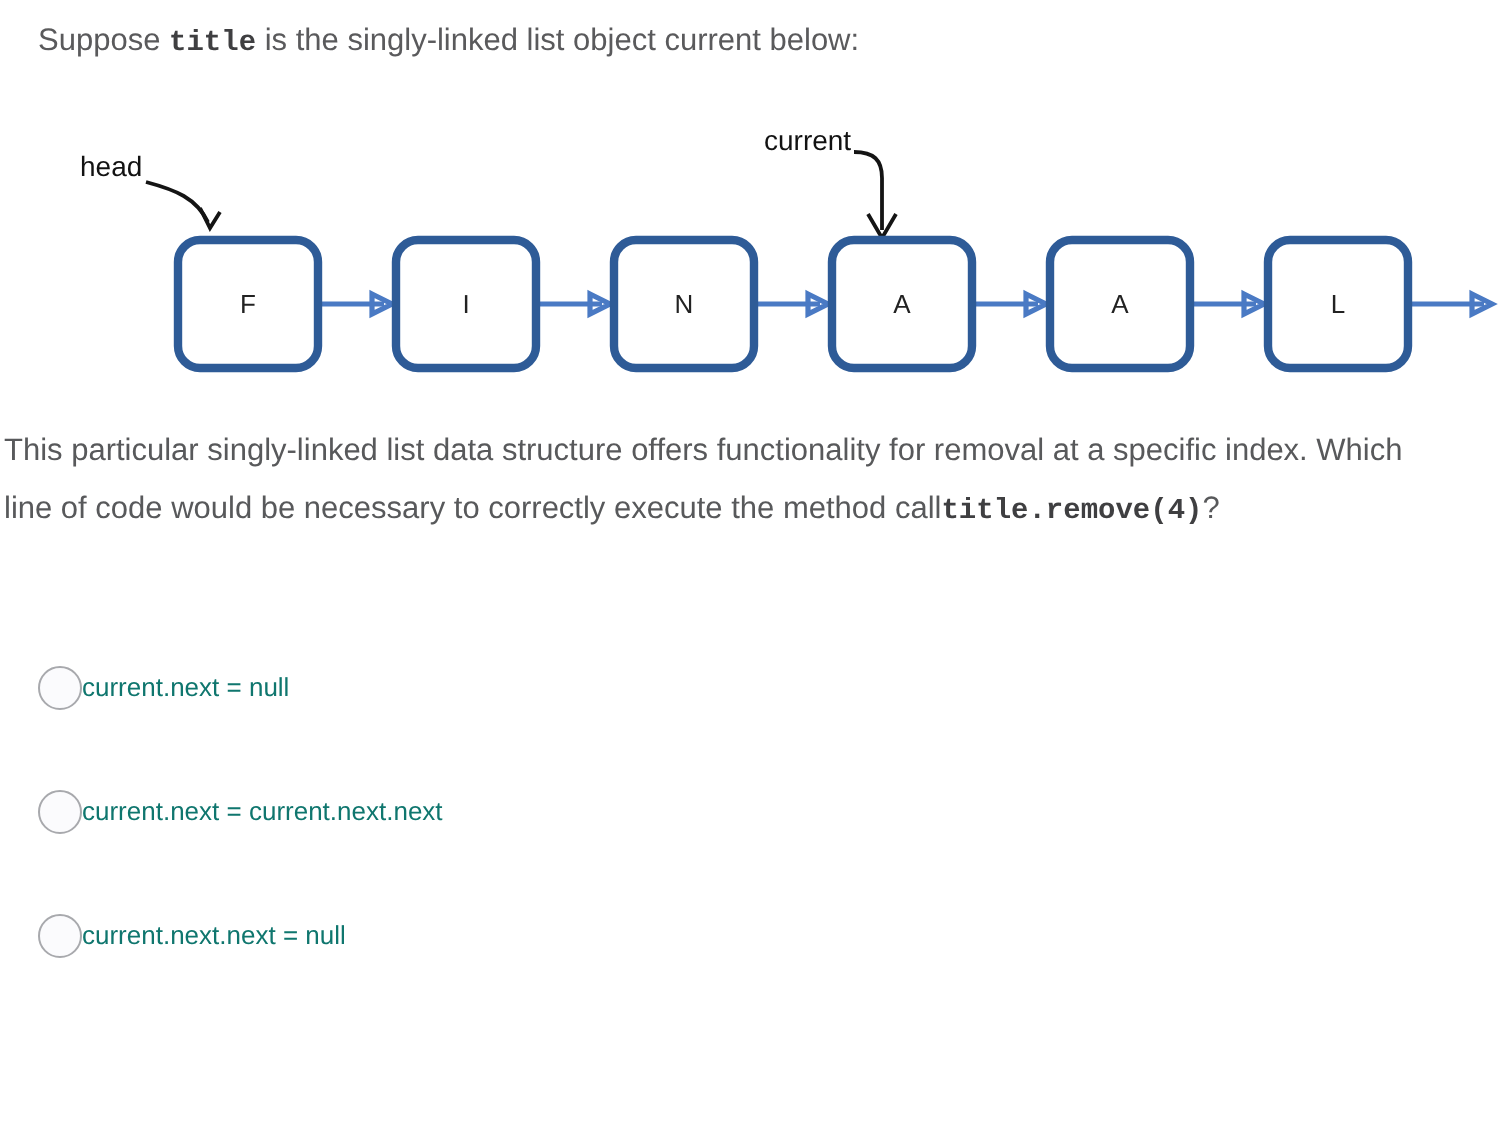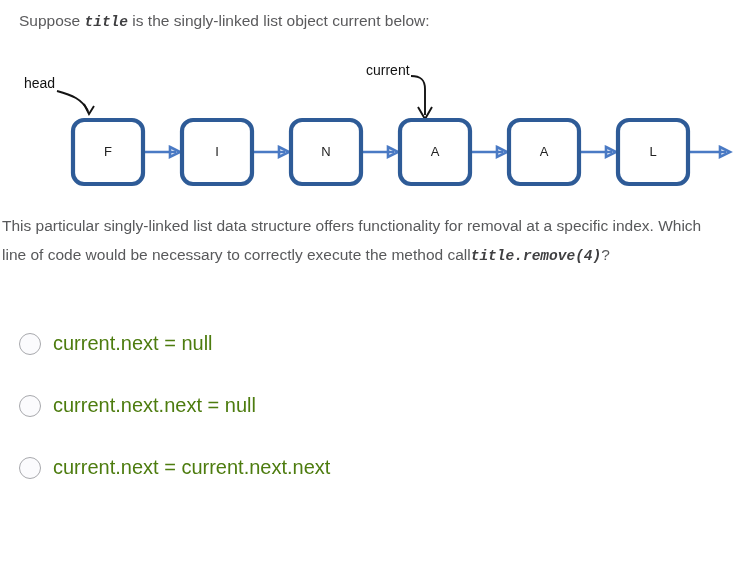--- a/index.html
+++ b/index.html
@@ -25,27 +25,26 @@
     line-height: 22px;
     color: #5a5a5c;
     white-space: nowrap;
   }
   .mono-code {
     font-family: "Liberation Mono", "DejaVu Sans Mono", monospace;
     font-weight: bold;
     font-size: 14.5px;
     color: #3f3f41;
     letter-spacing: 0px;
-    font-style: italic;
   }
 
   
   #diagram {
     position: absolute;
-    left: 0;
+    left: 16px;
     top: 55px;
     width: 678px;
     height: 150px;
   }
   #diagram svg { display: block; }
 
   .node-box {
     fill: #ffffff;
     stroke: #2e5b97;
     stroke-width: 4.2;
@@ -101,23 +100,22 @@
   .radio-circle {
     width: 22px;
     height: 22px;
     min-width: 22px;
     border: 1.6px solid #a8a9ad;
     border-radius: 50%;
     background: #fbfbfd;
     box-sizing: border-box;
   }
   .option-text {
-    margin-left: 12px;
-    font-size: 20px;
-    color: #4d7c0f;
+    font-size: 13px;
+    color: #0f766e;
     white-space: nowrap;
   }
 </style>
 </head>
 <body>
 
 <div id="intro-line">
   <span>Suppose</span>
   <span class="mono-code">title</span>
   <span>is the singly-linked list object current below:</span>
@@ -195,21 +193,21 @@
 <div id="options">
 
   <div class="option-row">
     <span class="radio-circle"></span>
     <span class="option-text">current.next = null</span>
   </div>
 
 
   <div class="option-row">
     <span class="radio-circle"></span>
+    <span class="option-text">current.next = current.next.next</span>
+  </div>
+
+  <div class="option-row">
+    <span class="radio-circle"></span>
     <span class="option-text">current.next.next = null</span>
   </div>
 
-  <div class="option-row">
-    <span class="radio-circle"></span>
-    <span class="option-text">current.next = current.next.next</span>
-  </div>
-
 </div>
 
 </body></html>

